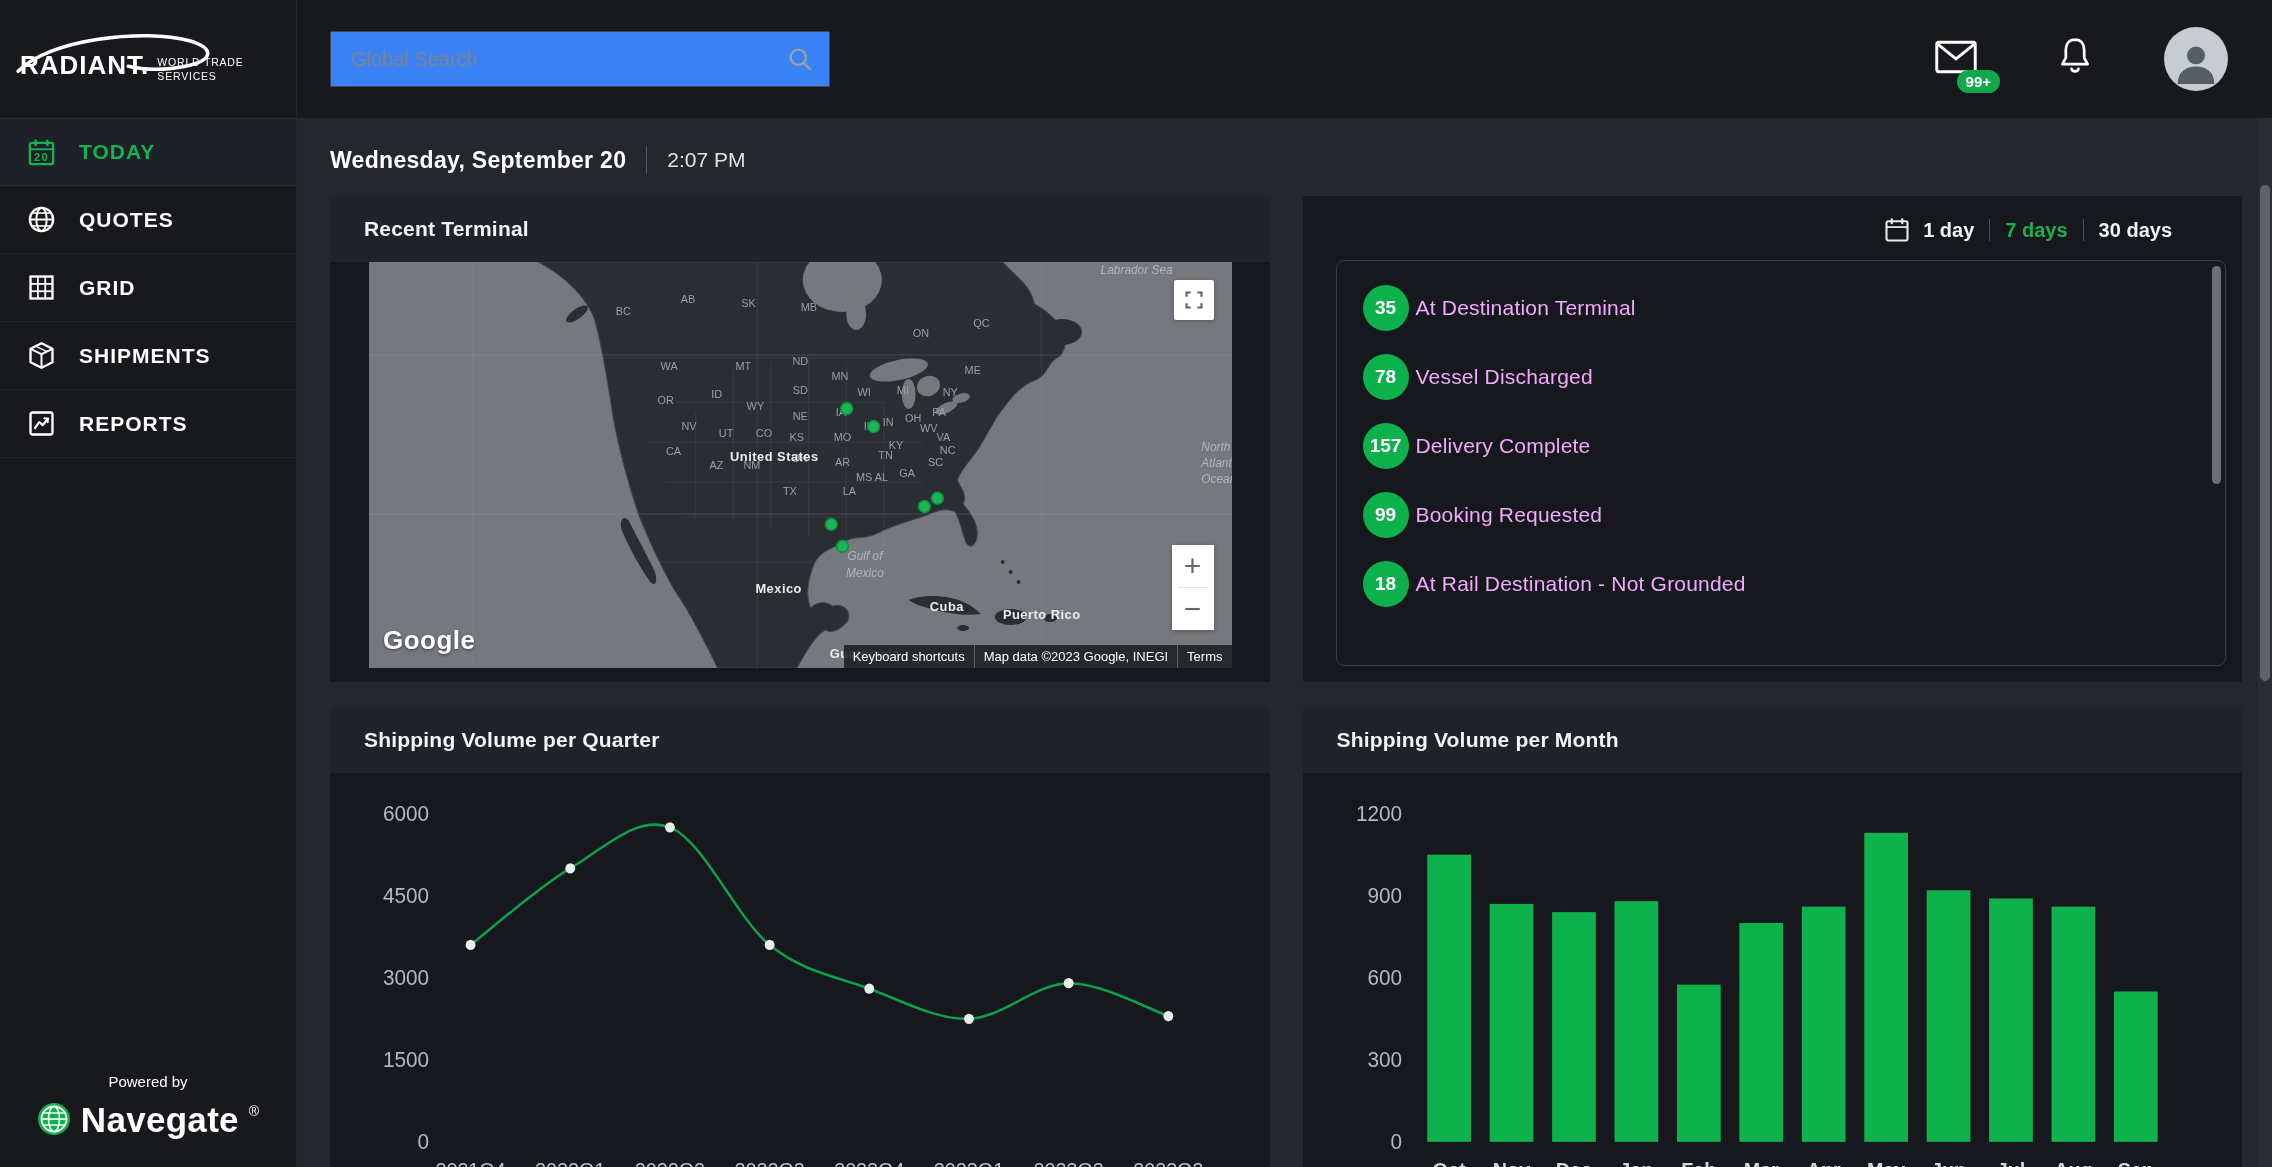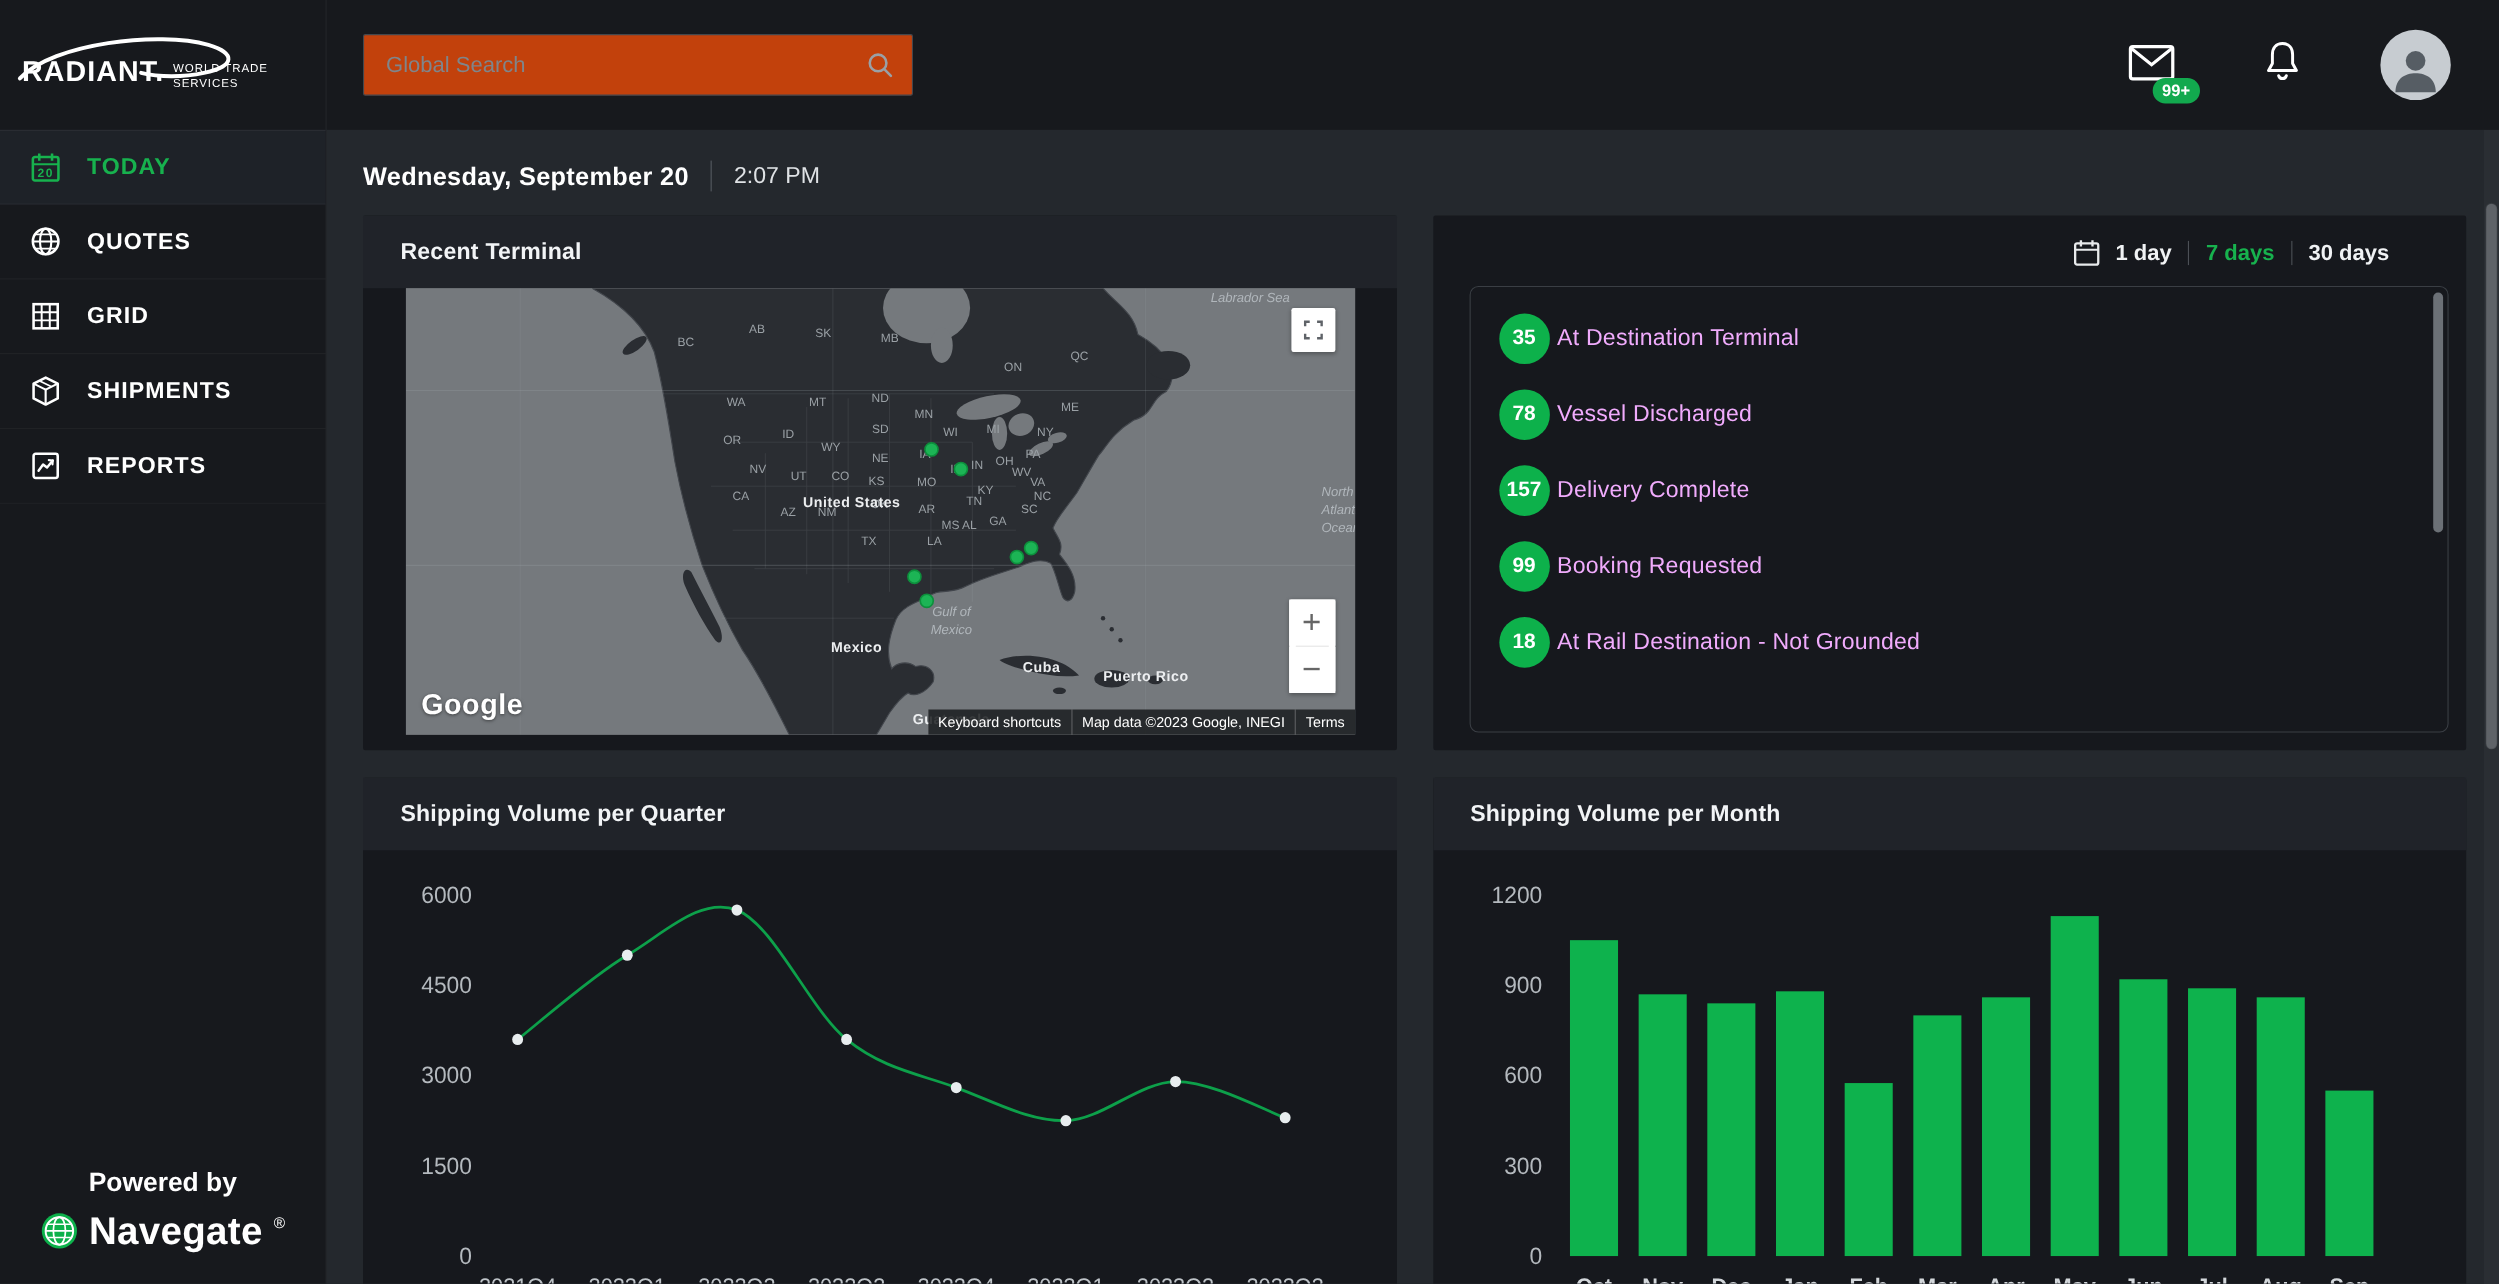--- a/index.html
+++ b/index.html
@@ -28,31 +28,31 @@
   .nav-item {
     height: 68px; display: flex; align-items: center; gap: 22px;
     padding-left: 26px; cursor: pointer; color: #fff;
     border-bottom: 1px solid rgba(255,255,255,.04);
     font-weight: 700; font-size: 21px; letter-spacing: 1px;
   }
   .nav-item.active { color: #17b24e; background: #1e2228; border-top: 1px solid rgba(255,255,255,.05); }
   .nav-icon { width: 31px; height: 31px; flex: 0 0 auto; }
 
   .sidebar-footer { margin-top: auto; padding-bottom: 30px; text-align: center; }
-  .powered-by { font-size: 24px; font-weight: 700; margin-bottom: 12px; }
+  .powered-by { font-size: 15px; font-weight: 400; margin-bottom: 12px; }
   .navegate-row { display: flex; align-items: flex-start; justify-content: center; gap: 10px; }
   .navegate { font-size: 35px; font-weight: 700; letter-spacing: .3px; line-height: 1; }
   .navegate-reg { font-size: 14px; margin-top: 1px; }
 
   
   .main { flex: 1; display: flex; flex-direction: column; min-width: 0; }
   .topbar { height: 118px; min-height: 118px; background: #17191d; display: flex; align-items: center; padding: 0 44px 0 33px; }
   .search-box { position: relative; width: 500px; height: 56px; }
   .search-box input {
-    width: 100%; height: 100%; background: #c2410c; border: 1px solid #43474d;
+    width: 100%; height: 100%; background: #3b82f6; border: 1px solid #43474d;
     color: #e8eaec; font-size: 20px; padding: 0 60px 0 20px; outline: none;
     font-family: "Liberation Sans", sans-serif; border-radius: 2px;
   }
   .search-box input::placeholder { color: #7f858b; }
   .search-icon { position: absolute; right: 16px; top: 14px; width: 28px; height: 28px; }
   .topbar-right { margin-left: auto; display: flex; align-items: center; }
   .mail-wrap { position: relative; margin-right: 78px; cursor: pointer; }
   .mail-badge {
     position: absolute; right: -22px; bottom: -14px;
     background: #12a94e; color: #fff; font-size: 15px; font-weight: 700;

